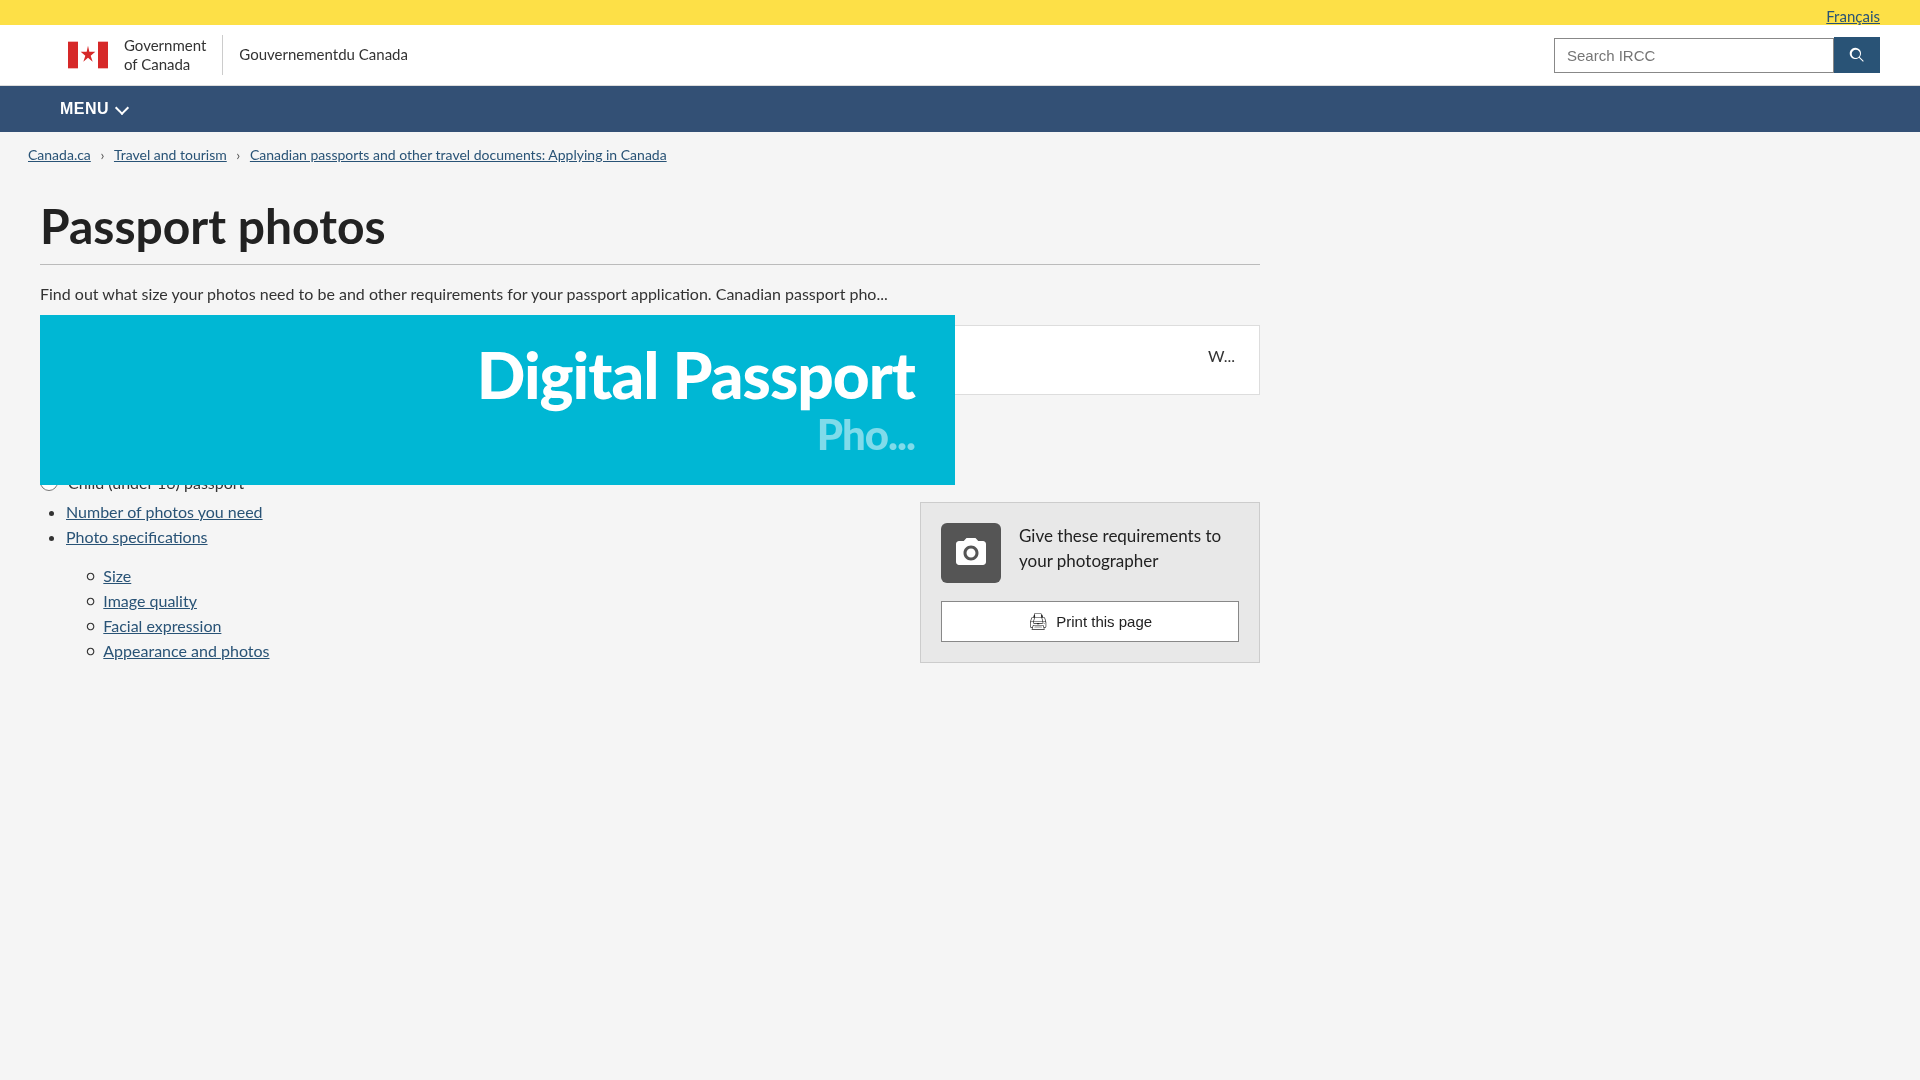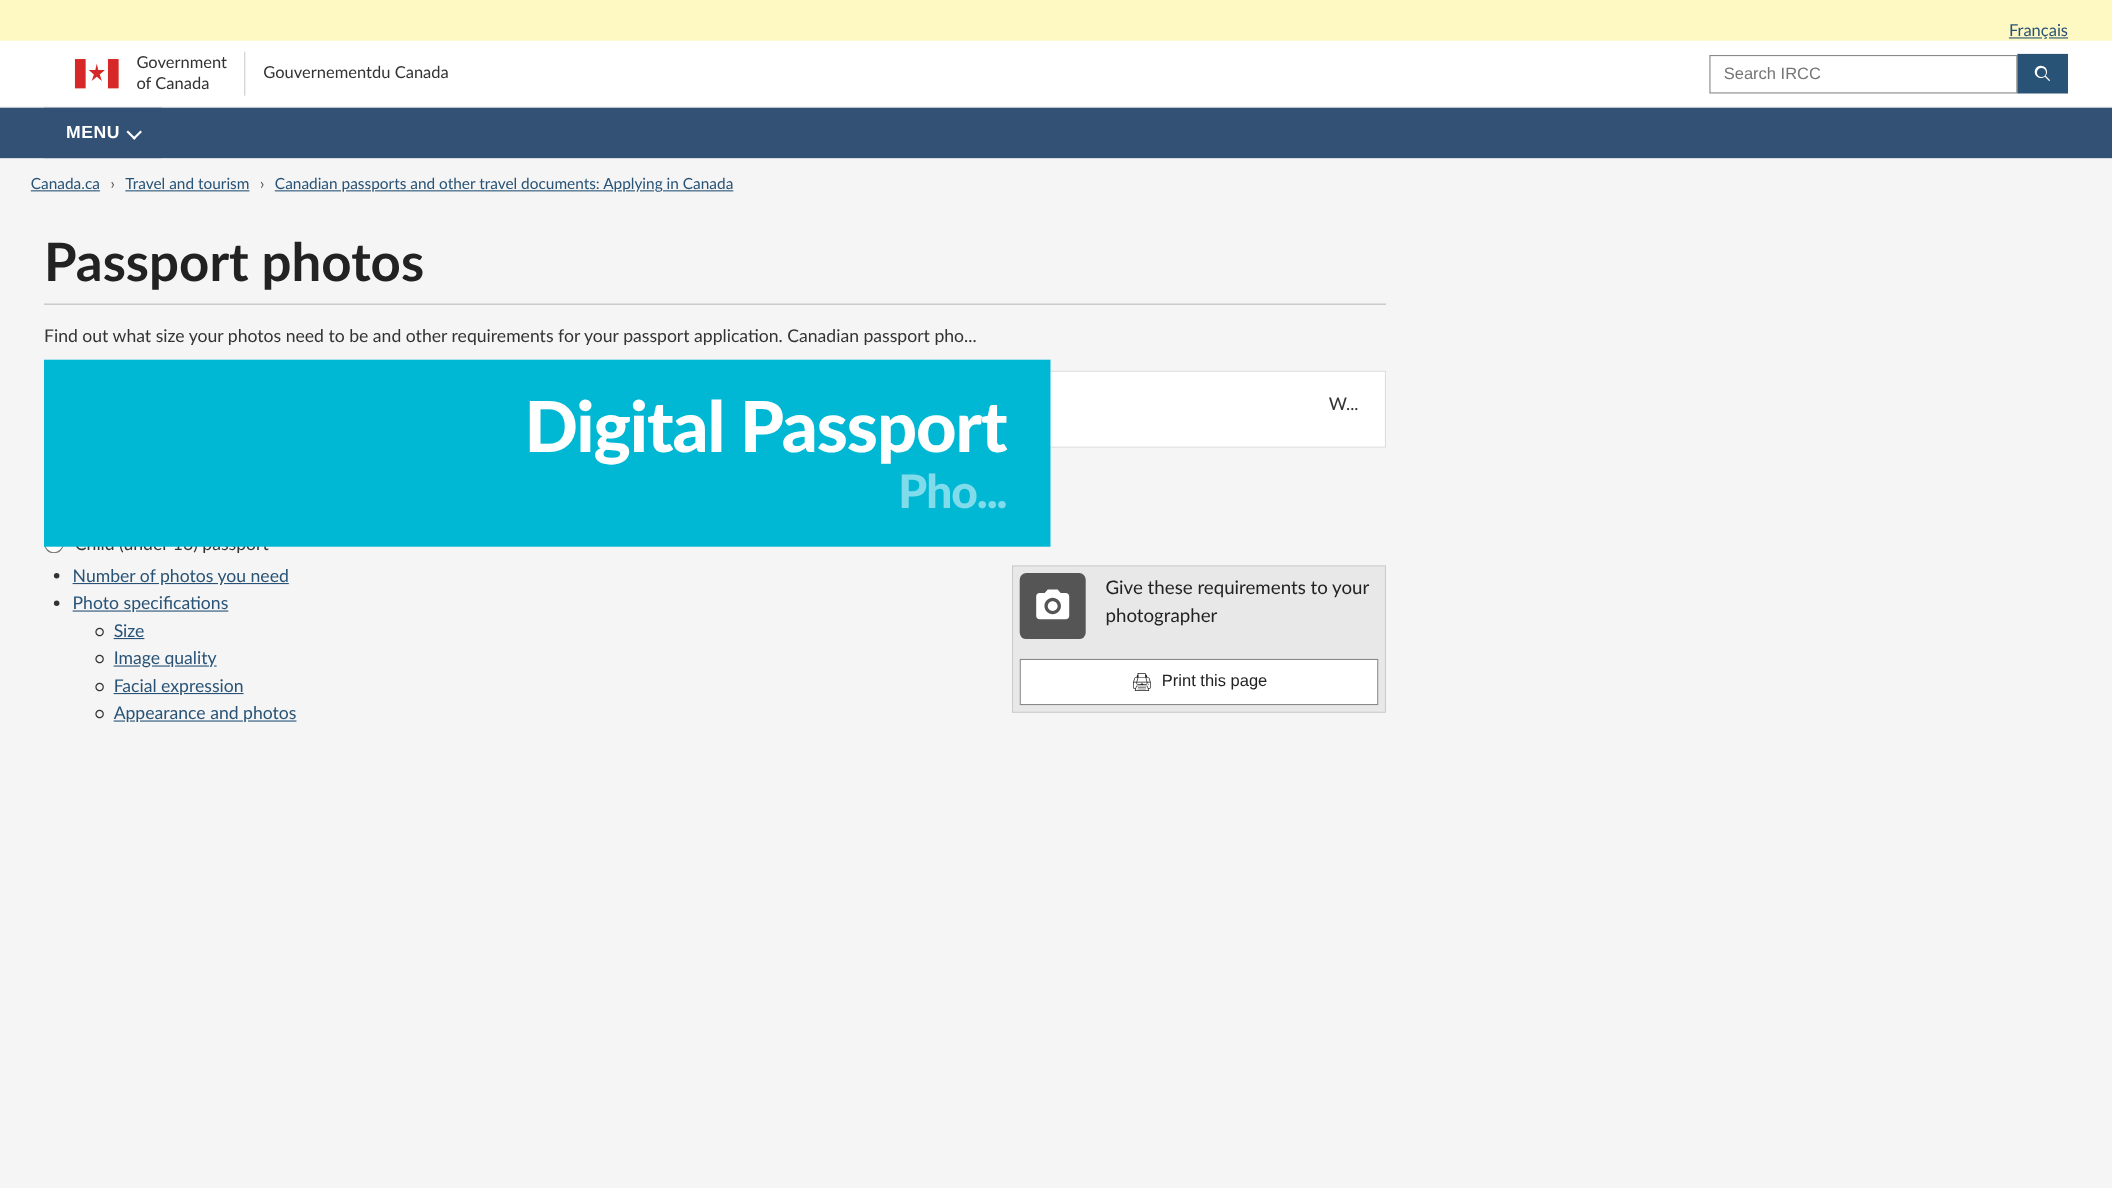--- a/index.html
+++ b/index.html
@@ -55,36 +55,36 @@
 
     
     .two-col { display: flex; gap: 30px; align-items: flex-start; }
     .main-col { flex: 1; }
     .side-col { width: 340px; }
 
     
     .bullet-list { list-style: disc; padding-left: 26px; margin-bottom: 8px; }
     .bullet-list li { margin-bottom: 6px; }
     .bullet-list li a { color: #295376; text-decoration: underline; font-size: 16px; }
-    .sub-list { list-style: none; padding-left: 20px; margin-top: 6px; }
+    .sub-list { list-style: none; padding-left: 20px; margin-top: 20px; }
     .sub-list li { margin-bottom: 6px; display: flex; align-items: center; gap: 8px; }
     .sub-list li::before { content: '○'; font-size: 14px; color: #333; }
     .sub-list li a { color: #295376; text-decoration: underline; font-size: 16px; }
 
     
-    .side-card { background: #e8e8e8; border: 1px solid #ccc; padding: 6px; }
+    .side-card { background: #e8e8e8; border: 1px solid #ccc; padding: 20px; }
     .side-card-inner { display: flex; gap: 18px; align-items: flex-start; margin-bottom: 18px; }
     .camera-icon-wrap { width: 60px; height: 60px; background: #555; border-radius: 6px; display: flex; align-items: center; justify-content: center; flex-shrink: 0; }
     .camera-icon-wrap svg { fill: #fff; width: 36px; height: 36px; }
     .side-card-text { font-size: 17px; color: #222; font-weight: 400; line-height: 1.5; }
     .print-btn { background: #fff; border: 1px solid #888; padding: 10px 20px; font-size: 15px; cursor: pointer; color: #222; display: flex; align-items: center; gap: 8px; width: 100%; justify-content: center; }
     .printer-icon { font-size: 16px; }
 
     
-    .header-lang { text-align: right; padding: 18px 40px 0; background: #fef9c3; }
+    .header-lang { text-align: right; padding: 6px 40px 0; background: #fde047; }
   </style>
 </head>
 <body>
 
 <div class="header">
   <div class="header-lang">
     <a class="lang-link" href="#">Français</a>
   </div>
   <div class="header-top">
     <div class="logo-area">

